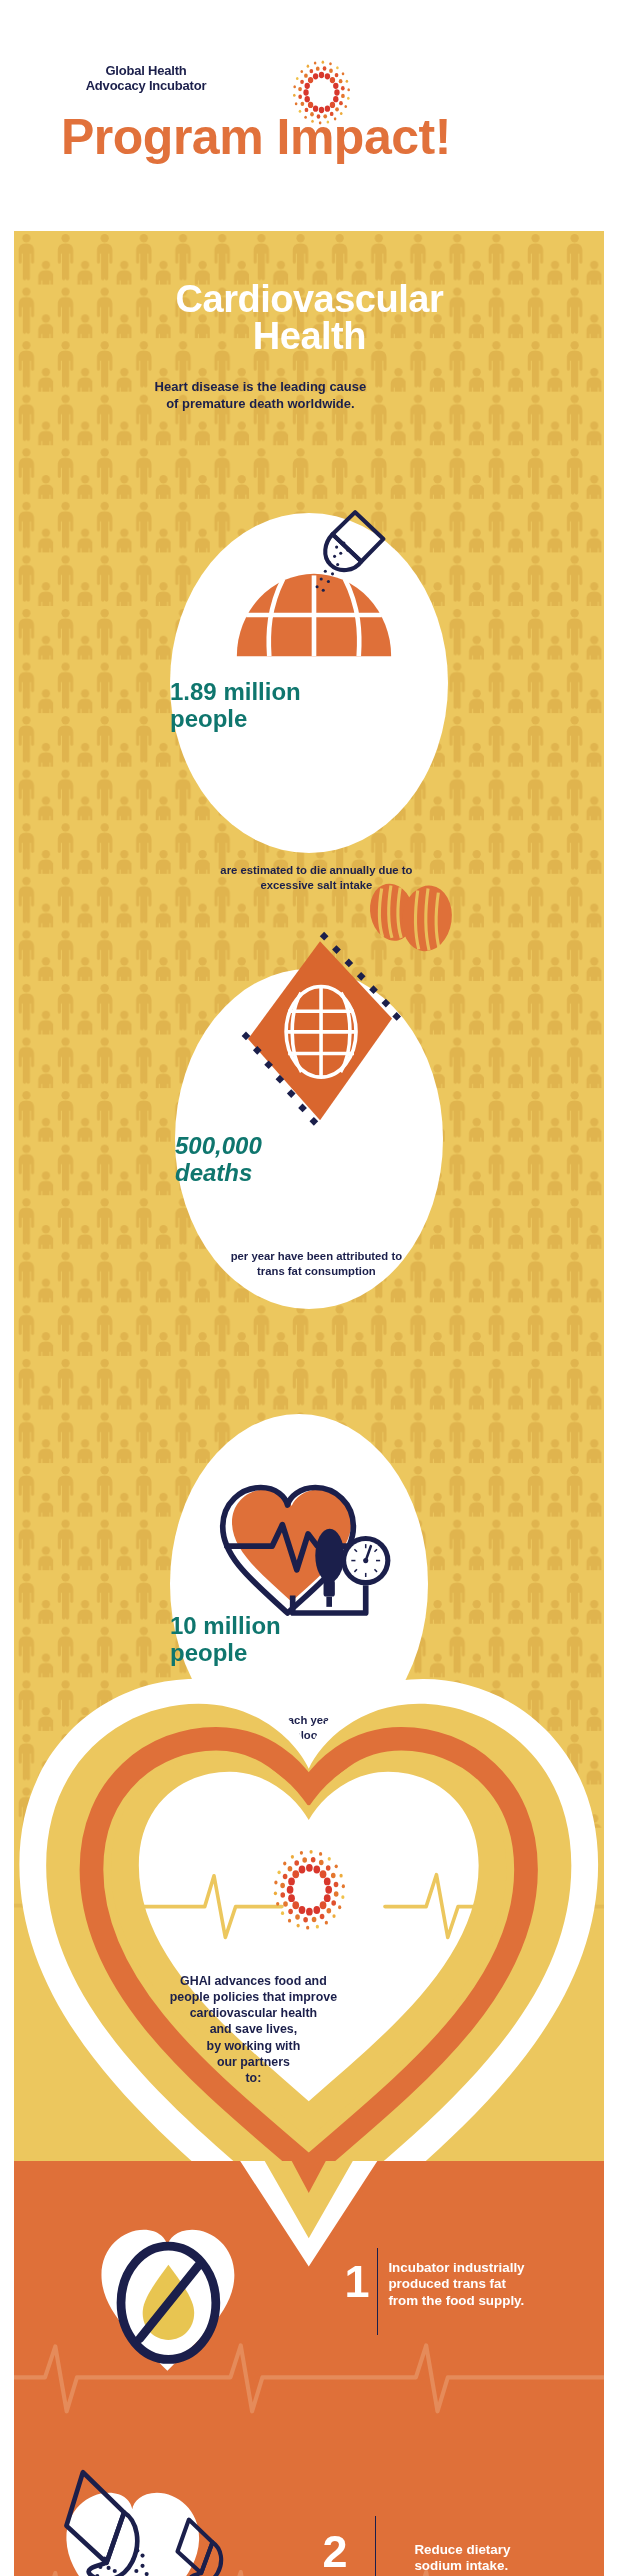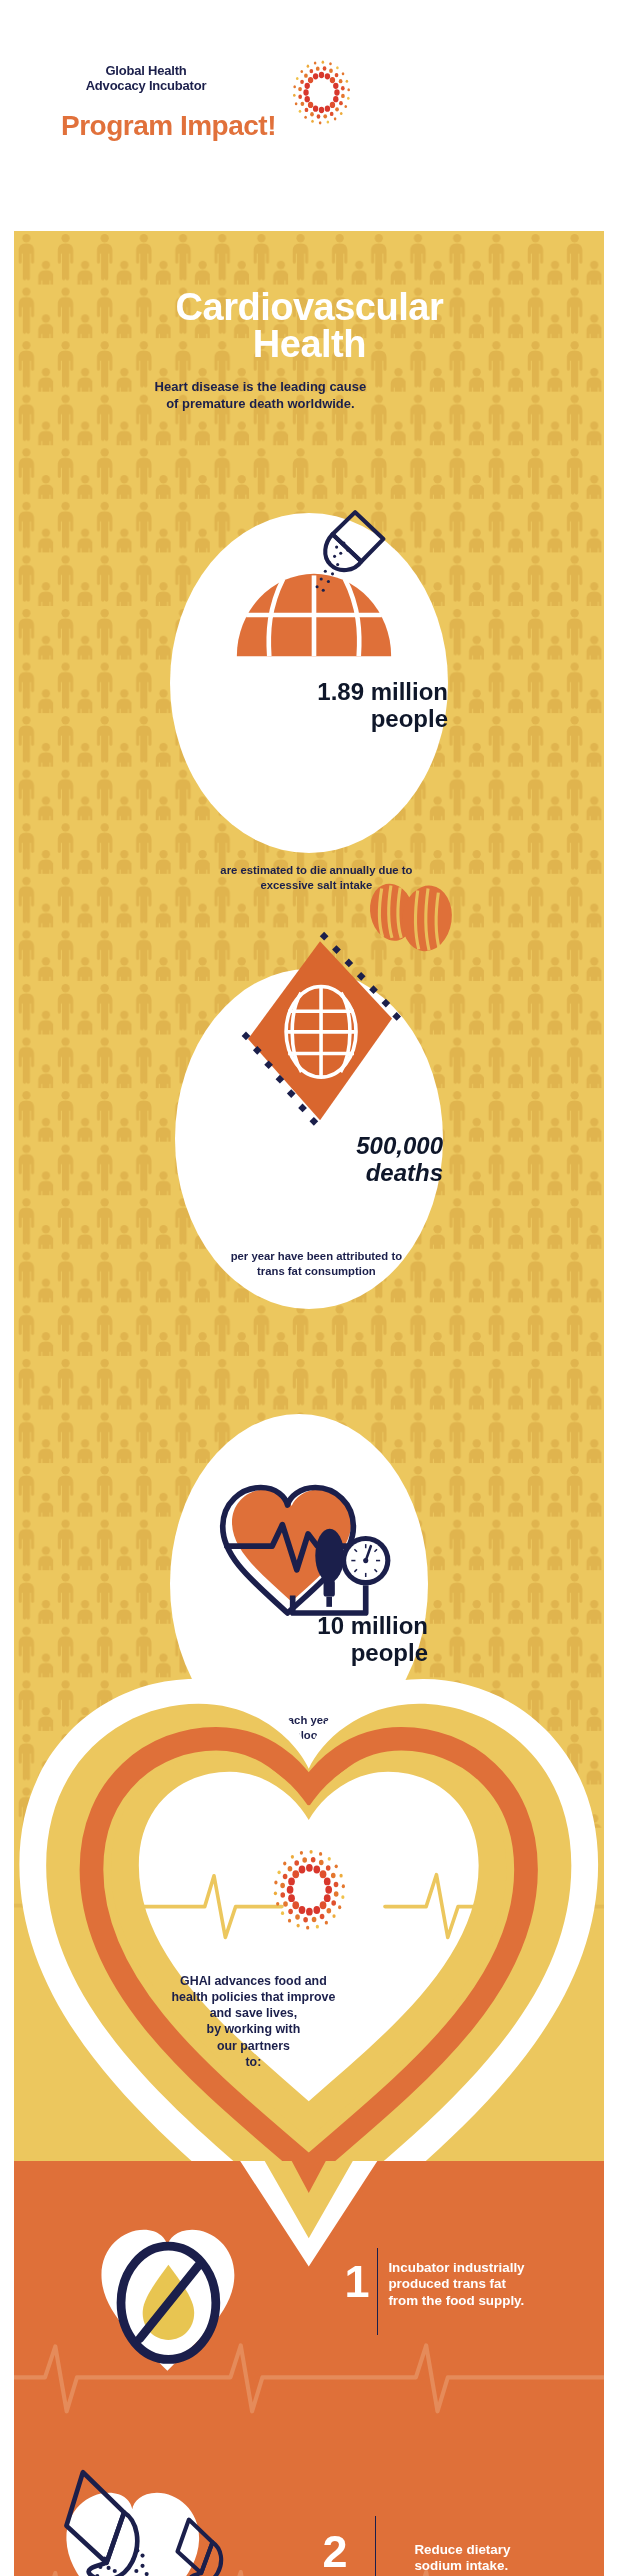--- a/index.html
+++ b/index.html
@@ -7,35 +7,35 @@
 
   
   #header{position:absolute;left:0;top:0;width:618px;height:231px;background:#ffffff;}
   #logo-block{position:absolute;left:61px;top:31px;width:237px;height:72px;text-align:center;}
   #logo-wordmark{position:absolute;left:0;top:32px;width:170px;color:#1b1f4b;
      font-size:13px;font-weight:bold;line-height:1.18;letter-spacing:-0.2px;}
   #logo-wordmark .l2{display:block;}
   #logo-mark{position:absolute;left:227px;top:28px;width:67px;height:67px;}
 
   #program-impact{position:absolute;left:61px;top:112px;width:515px;
-     color:#e1713b;font-size:28px;font-weight:bold;line-height:1;letter-spacing:-0.5px;}
+     color:#e1713b;font-size:50px;font-weight:bold;line-height:1;letter-spacing:-0.5px;}
 
   
   #yellow-panel{position:absolute;left:14.4px;top:231px;width:590px;height:1930px;
      background:#ecc75e;overflow:hidden;}
   #people-pattern{position:absolute;left:0;top:0;width:590px;height:1930px;opacity:1;}
 
-  #cv-title{position:absolute;left:14.4px;top:289px;width:590px;text-align:center;
+  #cv-title{position:absolute;left:14.4px;top:281px;width:590px;text-align:center;
      color:#ffffff;font-size:38px;font-weight:bold;line-height:0.98;letter-spacing:-0.5px;}
   #cv-sub{position:absolute;left:14.4px;top:379px;width:492px;text-align:center;
      color:#1b1f4b;font-size:13px;font-weight:bold;line-height:1.28;}
 
   
   .stat-oval{position:absolute;background:#ffffff;border-radius:50%;}
-  .stat-num{position:absolute;width:100%;text-align:right;color:#0f172a;
+  .stat-num{position:absolute;width:100%;text-align:left;color:#0f766e;
      font-size:24px;font-weight:bold;line-height:1.12;}
   .stat-cap{position:absolute;width:604px;left:14.4px;text-align:center;color:#1b1f4b;
      font-size:11.3px;font-weight:bold;line-height:1.3;}
 
   
   #heart-block{position:absolute;left:14.4px;top:1643px;width:590px;height:623px;}
   #heart-text{position:absolute;left:14.4px;top:1973px;width:478px;text-align:center;
      color:#1b1f4b;font-size:12.4px;font-weight:bold;line-height:1.3;}
 
   
@@ -389,21 +389,22 @@
         <ellipse cx="17.95" cy="37.84" rx="2.5" ry="2.9499999999999997" fill="#f0c14a"></ellipse>
         <ellipse cx="26.73" cy="24.18" rx="2.5" ry="2.9499999999999997" fill="#e4772f"></ellipse>
         <ellipse cx="38.61" cy="13.83" rx="2.5" ry="2.9499999999999997" fill="#edab3b"></ellipse>
         <ellipse cx="52.63" cy="7.63" rx="2.5" ry="2.9499999999999997" fill="#e4772f"></ellipse>
       </g>
   </svg>
 </div>
 
 <div id="heart-text">
   <div>GHAI advances food and</div>
-  <div>health policies that improve</div>
+  <div>people policies that improve</div>
+  <div>cardiovascular health</div>
   <div>and save lives,</div>
   <div>by working with</div>
   <div>our partners</div>
   <div>to:</div>
 </div>
 
 <div id="orange-panel">
 
   <svg width="590" height="752" viewBox="0 0 1145 1460" style="position:absolute;left:0;top:0;" aria-hidden="true">
 

